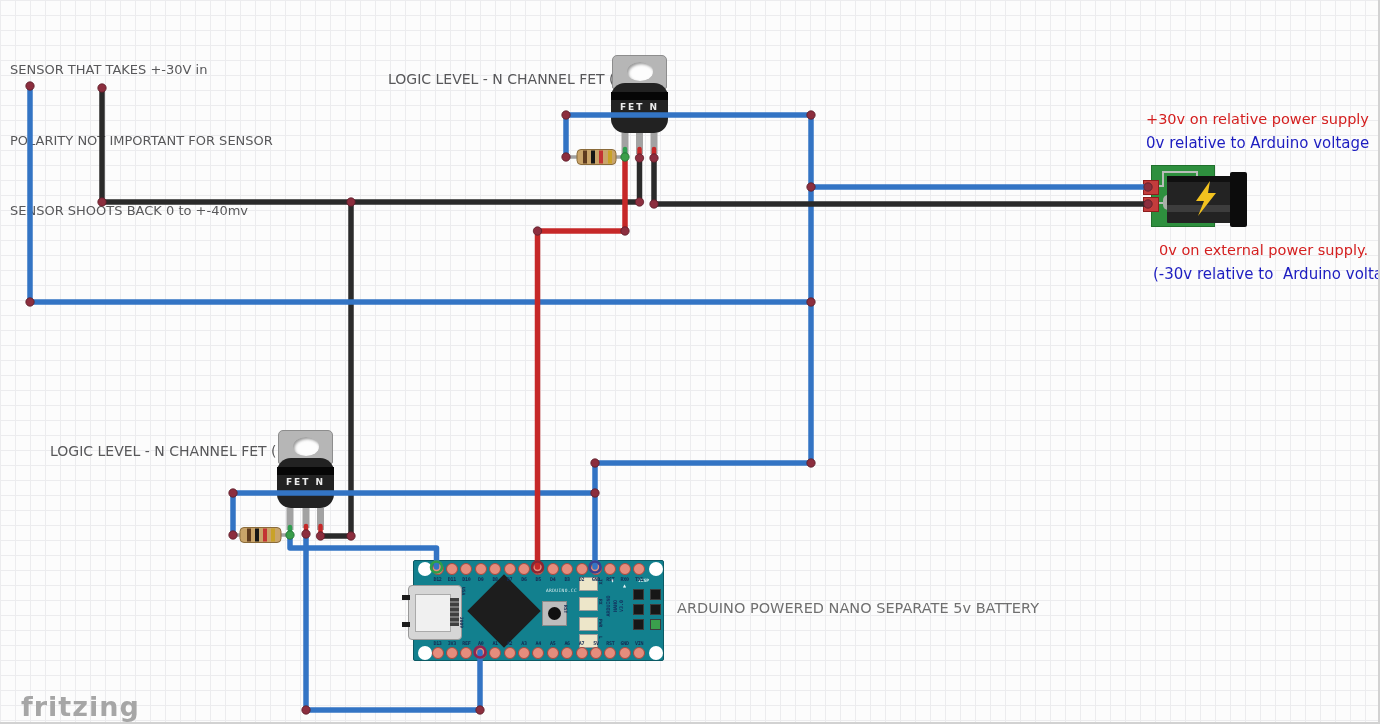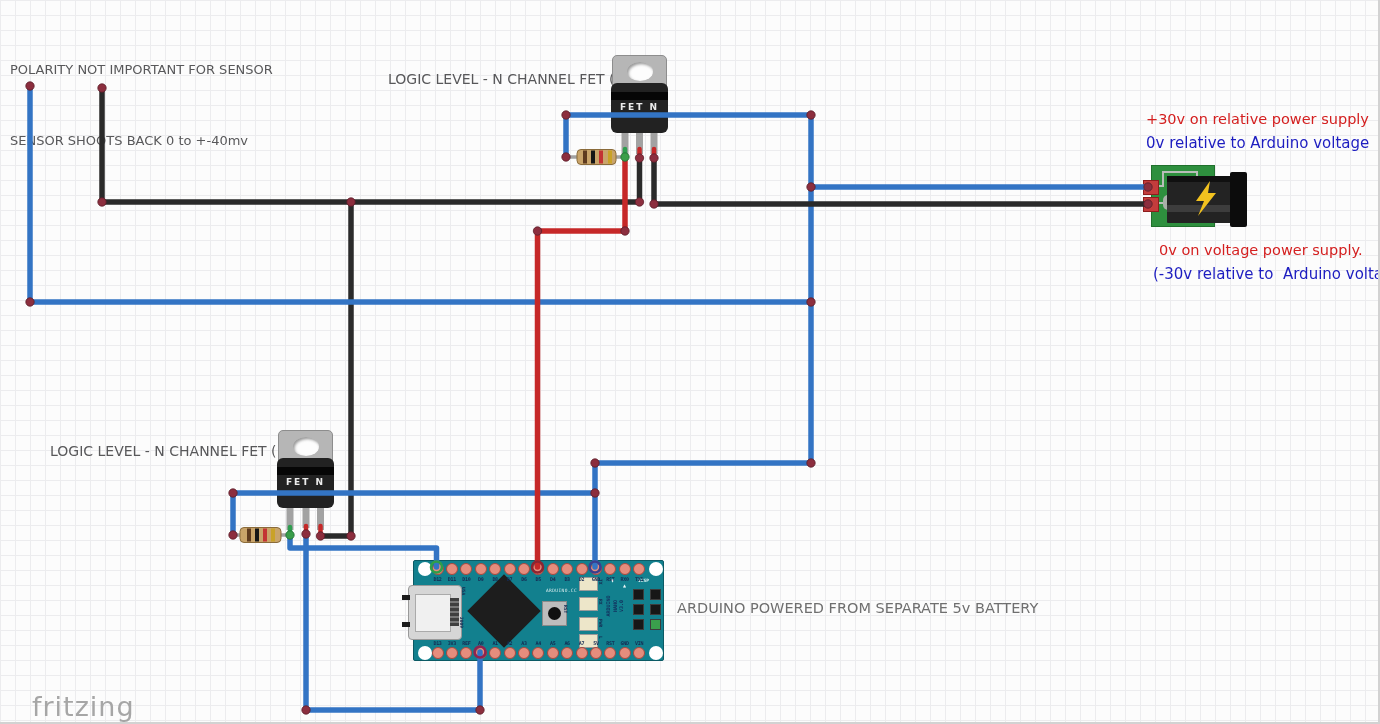--- a/index.html
+++ b/index.html
@@ -13,26 +13,26 @@
   #sensor-note{left:10px;top:11px;line-height:23.5px}
   #fet2-note{left:388px;top:71px;font-size:14px}
   #fet1-note{left:50px;top:443px;font-size:14px}
   #arduino-note{left:677px;top:600px;font-size:14.5px;color:#6f6f6f}
   .red-note{position:absolute;color:#d42020;font-size:14.5px;white-space:pre}
   .blue-note{position:absolute;color:#1d1dc0;font-size:15px;white-space:pre}
   #bat-note-r1{left:1146px;top:111px}
   #bat-note-b1{left:1146px;top:134px}
   #bat-note-r2{left:1159px;top:242px}
   #bat-note-b2{left:1153px;top:265px}
-  #watermark{position:absolute;left:32px;top:691px;font-size:27px;font-weight:normal;color:#a6a6a6;letter-spacing:1px}
+  #watermark{position:absolute;left:21px;top:691px;font-size:27px;font-weight:bold;color:#a6a6a6;letter-spacing:1px}
   
   .fet{position:absolute;width:57px;height:78px}
   .fet .tab{position:absolute;left:1px;top:0;width:53px;height:32px;background:#b6b6b6;border:1px solid #8d8d8d;border-radius:5px 5px 2px 2px}
   .fet .hole{position:absolute;left:14px;top:6px;width:26px;height:19px;background:#fdfdfd;border-radius:50%;box-shadow:inset 1.5px 2px 3px rgba(0,0,0,.4)}
-  .fet .fbody{position:absolute;left:0;top:28px;width:57px;height:50px;background:#222;border-radius:6px}
+  .fet .fbody{position:absolute;left:0;top:28px;width:57px;height:50px;background:#222;border-radius:14px}
   .fet .stripe{position:absolute;left:0;top:9px;width:57px;height:8px;background:#060606}
   .fet .flabel{position:absolute;left:0;top:19px;width:57px;text-align:center;color:#ececec;font-size:9px;font-weight:bold;letter-spacing:2px}
   
   #arduino{position:absolute;left:413px;top:560px;width:249px;height:99px;background:#12808e;border:1px solid #0b5a64;border-radius:2px}
   .mhole{position:absolute;width:14px;height:14px;border-radius:50%;background:#fff}
   .pad{position:absolute;width:12px;height:12px;border-radius:50%;background:#e58d7d;border:1.5px solid #a8493f;box-sizing:border-box}
   .pinlabel{position:absolute;width:16px;text-align:center;font-family:"DejaVu Sans Mono","Liberation Mono",monospace;font-weight:bold;font-size:5px;color:#142a52;letter-spacing:-.3px}
   #usb{position:absolute;left:-6px;top:24px;width:52px;height:53px;background:#d6d6d6;border:1px solid #999;border-radius:4px}
   #usb .inner{position:absolute;left:6px;top:8px;width:34px;height:36px;background:#f0f0f0;border:1px solid #aaa}
   #usb .ridge{position:absolute;left:41px;top:12px;width:9px;height:28px;background:repeating-linear-gradient(#3f3f3f 0 3px,#777 3px 5px)}
@@ -57,29 +57,30 @@
   #battery .bs2{position:absolute;left:16px;top:40px;width:66px;height:7px;background:#3d3d3d}
   #battery .bcap{position:absolute;left:79px;top:7px;width:17px;height:55px;background:#0c0c0c;border-radius:2px}
   #wiresvg{position:absolute;left:0;top:0}
 </style>
 </head>
 <body>
 
 <div id="canvas">
 
   <div id="sensor-note" class="note">
+    <div>SENSOR THAT TAKES +-30V in</div>
     <div>POLARITY NOT IMPORTANT FOR SENSOR</div>
     <div>SENSOR SHOOTS BACK 0 to +-40mv</div>
   </div>
   <div id="fet2-note" class="note">LOGIC LEVEL - N CHANNEL FET (2)</div>
   <div id="fet1-note" class="note">LOGIC LEVEL - N CHANNEL FET (1)</div>
-  <div id="arduino-note" class="note">ARDUINO POWERED FROM SEPARATE 5v BATTERY</div>
+  <div id="arduino-note" class="note">ARDUINO POWERED NANO SEPARATE 5v BATTERY</div>
   <div id="bat-note-r1" class="red-note">+30v on relative power supply</div>
   <div id="bat-note-b1" class="blue-note">0v relative to Arduino voltage</div>
-  <div id="bat-note-r2" class="red-note">0v on voltage power supply.</div>
+  <div id="bat-note-r2" class="red-note">0v on external power supply.</div>
   <div id="bat-note-b2" class="blue-note">(-30v relative to  Arduino voltage)</div>
   <div id="watermark">fritzing</div>
 
   <div class="fet" style="left:611px;top:55px">
     <div class="tab">
         <div class="hole"></div>
       </div>
     <div class="fbody">
       <div class="stripe"></div>
       <div class="flabel">FET N</div>

